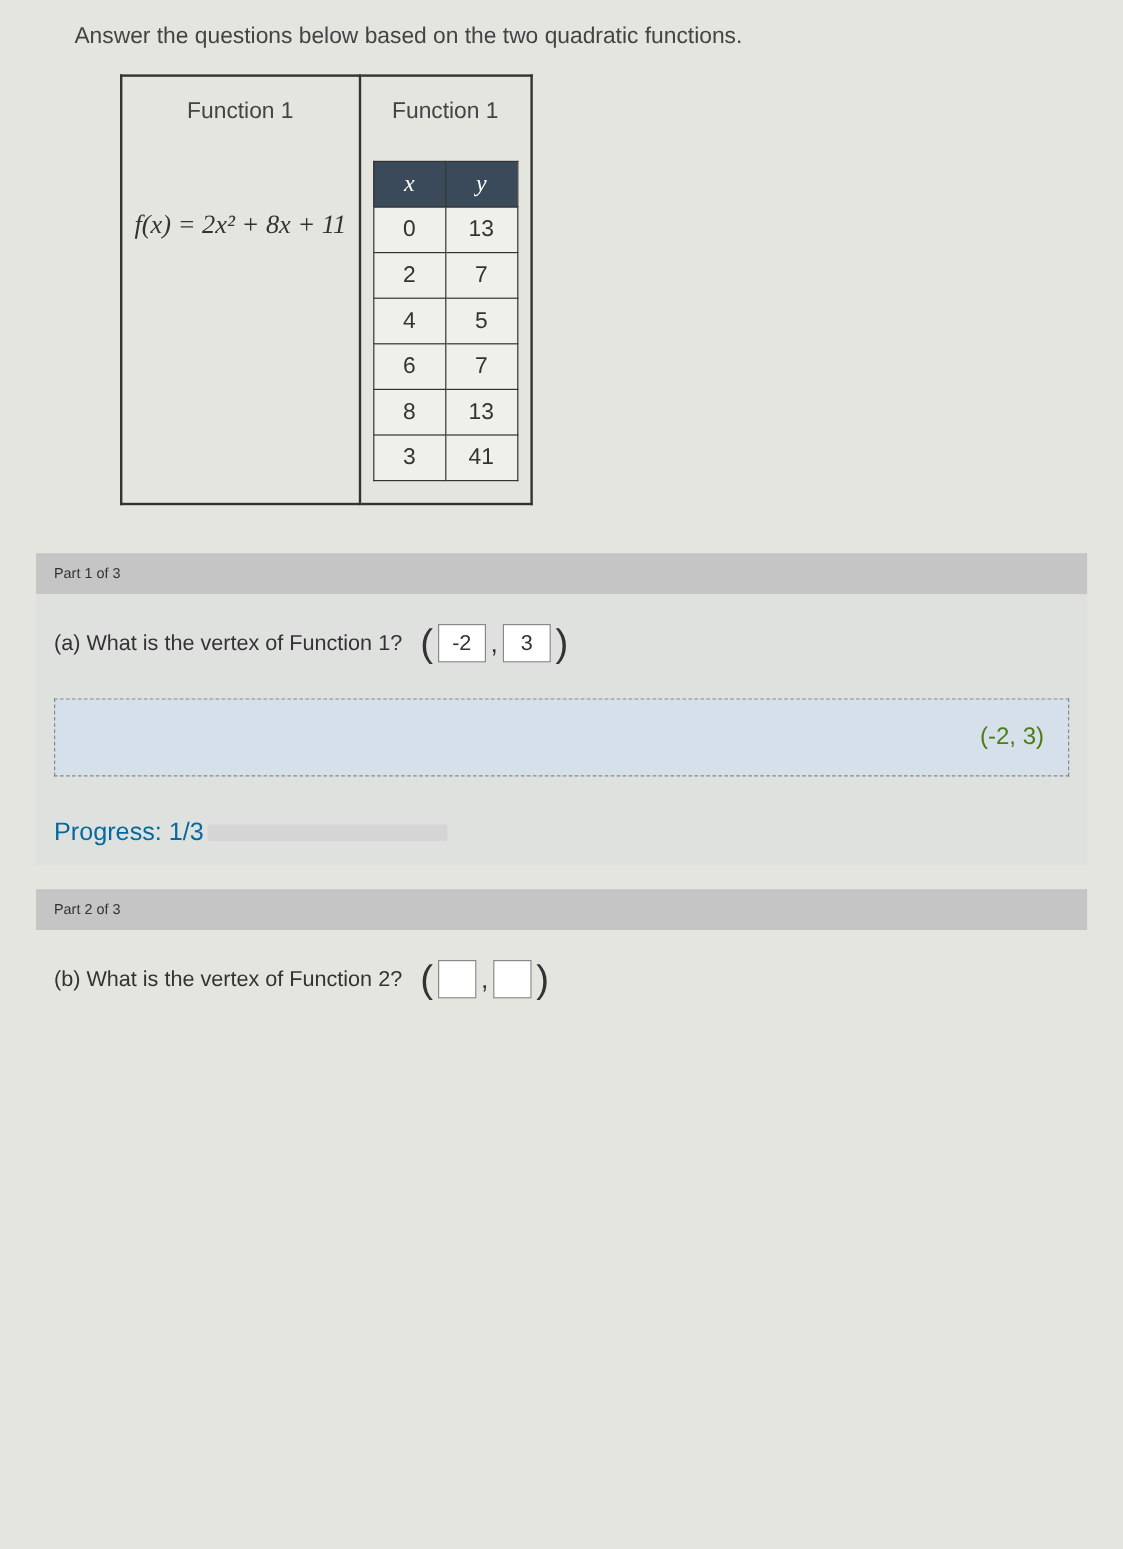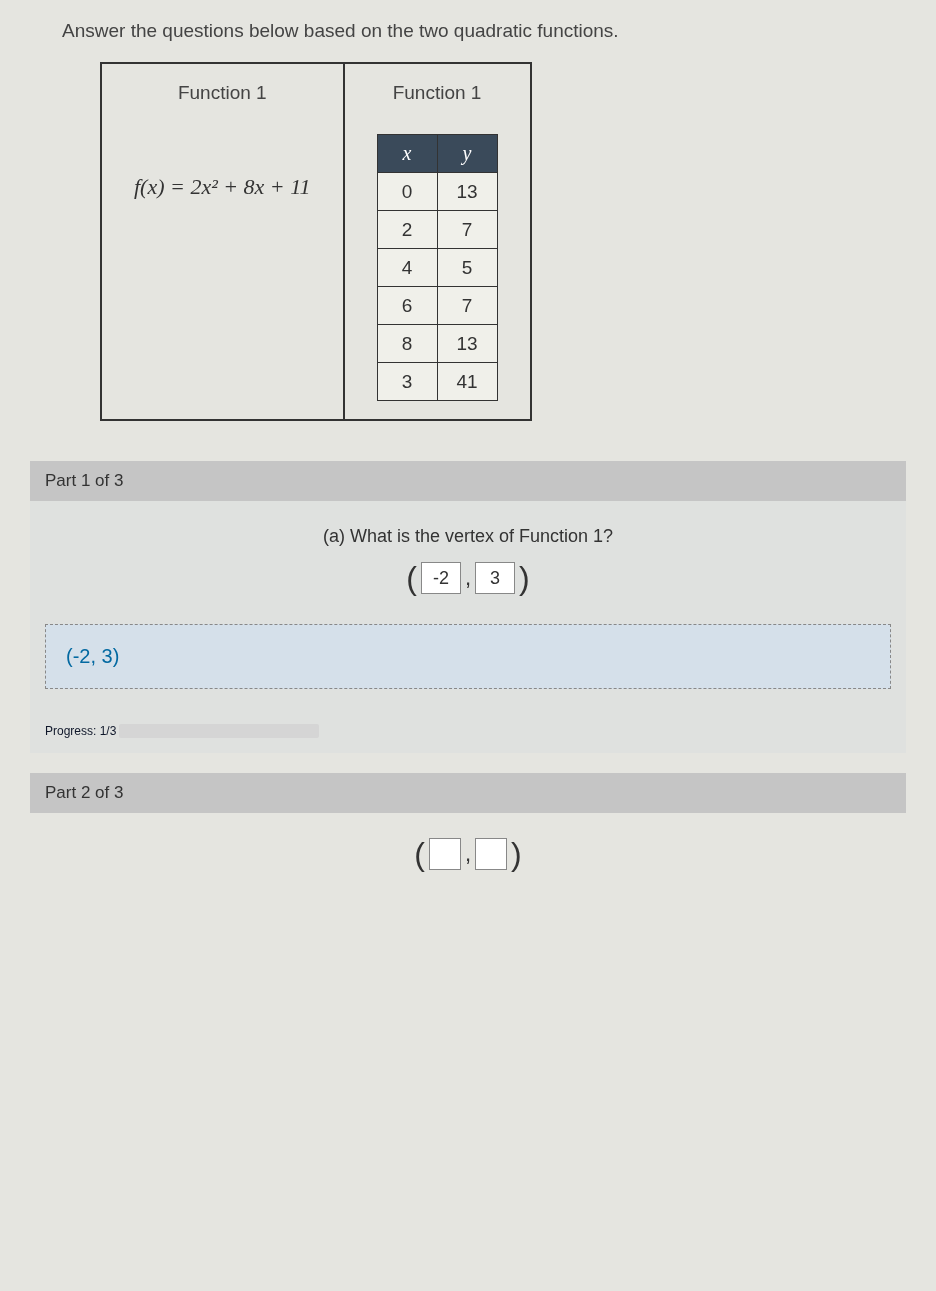--- a/index.html
+++ b/index.html
@@ -16,21 +16,21 @@
     margin-bottom: 20px;
     margin-left: 32px;
   }
   .functions-table {
     border-collapse: collapse;
     margin-left: 70px;
     margin-bottom: 40px;
   }
   .functions-table > tbody > tr > td {
     border: 2px solid #333;
-    padding: 18px 32px;
+    padding: 18px 10px;
     vertical-align: top;
     text-align: center;
   }
   .func-header {
     font-size: 19px;
     color: #444;
     padding-bottom: 20px;
   }
   .formula {
     font-family: Liberation Serif, serif;
@@ -60,32 +60,31 @@
     font-size: 19px;
     text-align: center;
     width: 60px;
     height: 38px;
     color: #333;
     background: #f0f0ea;
   }
   .part-header {
     background: #c5c5c5;
     padding: 10px 15px;
-    font-size: 17px;
+    font-size: 12px;
     color: #333;
     margin-top: 20px;
   }
   .question-row {
     padding: 25px 15px;
     font-size: 18px;
     color: #333;
     display: flex;
     align-items: center;
     gap: 15px;
-    flex-direction: column;
   }
   .paren-input {
     display: inline-flex;
     align-items: center;
     font-size: 24px;
     gap: 4px;
   }
   .paren { font-size: 32px; color: #333; line-height: 1; }
   .ans-box {
     display: inline-block;
@@ -105,26 +104,27 @@
     font-weight: bold;
     color: #333;
     padding: 10px 15px;
   }
   .correct-box {
     border: 1px dashed #888;
     background: #d5e0ea;
     padding: 20px;
     margin: 5px 15px 20px 15px;
     font-size: 20px;
-    color: #0369a1;
+    color: #4d7c0f;
+    text-align: right;
   }
   .progress-row {
     padding: 15px;
-    font-size: 12px;
-    color: #0f172a;
+    font-size: 21px;
+    color: #0369a1;
     display: flex;
     align-items: center;
     gap: 3px;
   }
   .progress-bar {
     width: 200px;
     height: 14px;
     background: #d5d5d5;
     border-radius: 2px;
     position: relative;
@@ -209,20 +209,21 @@
     <span>Progress: 1/3</span>
     <span class="progress-bar">
       <span class="progress-fill" style="width:33%"></span>
     </span>
   </div>
 </div>
 
 <div class="part-header">Part 2 of 3</div>
 
 <div class="question-row">
+  <span>(b) What is the vertex of Function 2?</span>
   <span class="paren-input">
     <span class="paren">(</span>
     <span class="ans-box empty"></span>
     <span class="comma">,</span>
     <span class="ans-box empty"></span>
     <span class="paren">)</span>
   </span>
 </div>
 
 </body></html>

